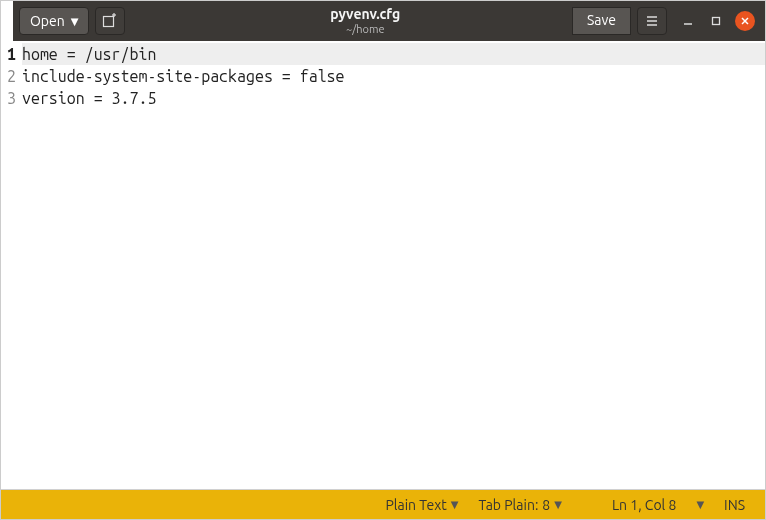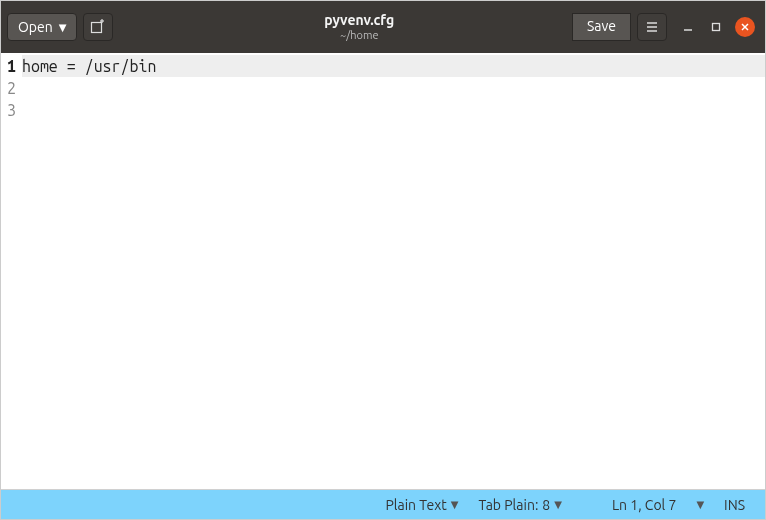--- a/index.html
+++ b/index.html
@@ -1,20 +1,20 @@
 <!DOCTYPE html>
 <html><head>
 <meta charset="utf-8">
 <style>
   * { box-sizing: border-box; margin: 0; padding: 0; }
   html, body { width: 766px; height: 520px; font-family: "Ubuntu", "DejaVu Sans", sans-serif; background: #fff; overflow: hidden; }
   .window { width: 766px; height: 520px; display: flex; flex-direction: column; background: #fff; border: 1px solid #ccc; }
   .titlebar {
-    height: 52px; background: #3b3835;
-    display: flex; align-items: center; padding: 0 6px; color: #eee;
+    height: 40px; background: #3b3835;
+    display: flex; align-items: center; padding: 0 6px; color: #eee; margin-left: 12px;
   }
   .open-btn {
     display: flex; align-items: center; gap: 6px;
     background: #585552; border: 1px solid #2a2826; border-radius: 4px;
     padding: 4px 10px; color: #fff; font-size: 14px; height: 28px;
     cursor: pointer;
   }
   .open-btn .tri { font-size: 10px; }
   .new-tab-btn {
     margin-left: 6px; width: 30px; height: 28px;
@@ -51,21 +51,21 @@
   .gutter {
     background: #fff; text-align: right; color: #888; padding: 2px 4px 0 6px;
     user-select: none; min-width: 18px;
   }
   .gutter .ln { height: 22px; line-height: 22px; }
   .gutter .ln.current { color: #222; font-weight: bold; }
   .textarea { flex: 1; padding: 2px 0 0 2px; position: relative; }
   .line { height: 22px; line-height: 22px; white-space: pre; color: #222; }
   .line.current { background: #eee; }
   .statusbar {
-    height: 30px; background: #7dd3fc; border-top: 1px solid #d0d0d0;
+    height: 30px; background: #eab308; border-top: 1px solid #d0d0d0;
     display: flex; align-items: center; font-size: 14px; color: #333;
     padding: 0 10px;
   }
   .sb-spacer { flex: 1; }
   .sb-item { display: flex; align-items: center; gap: 4px; padding: 0 10px; cursor: pointer; }
   .sb-item .tri { font-size: 10px; color: #555; }
   .sb-gap { width: 30px; }
   svg { display: block; }
 </style>
 </head>
@@ -119,37 +119,39 @@
   </div>
 
   <div class="editor">
     <div class="gutter">
       <div class="ln current">1</div>
       <div class="ln">2</div>
       <div class="ln">3</div>
     </div>
     <div class="textarea">
       <div class="line current">home = /usr/bin</div>
+      <div class="line">include-system-site-packages = false</div>
+      <div class="line">version = 3.7.5</div>
     </div>
   </div>
 
   <div class="statusbar">
     <div class="sb-spacer"></div>
     <div class="sb-item">
       <span>Plain Text</span>
       <span class="tri">▼</span>
     </div>
     <div class="sb-item">
       <span>Tab Plain:</span>
       <span>8</span>
       <span class="tri">▼</span>
     </div>
     <div class="sb-gap"></div>
     <div class="sb-item">
-      <span>Ln 1, Col 7</span>
+      <span>Ln 1, Col 8</span>
     </div>
     <div class="sb-item">
       <span class="tri">▼</span>
     </div>
     <div class="sb-item">
       <span>INS</span>
     </div>
   </div>
 </div>
 

